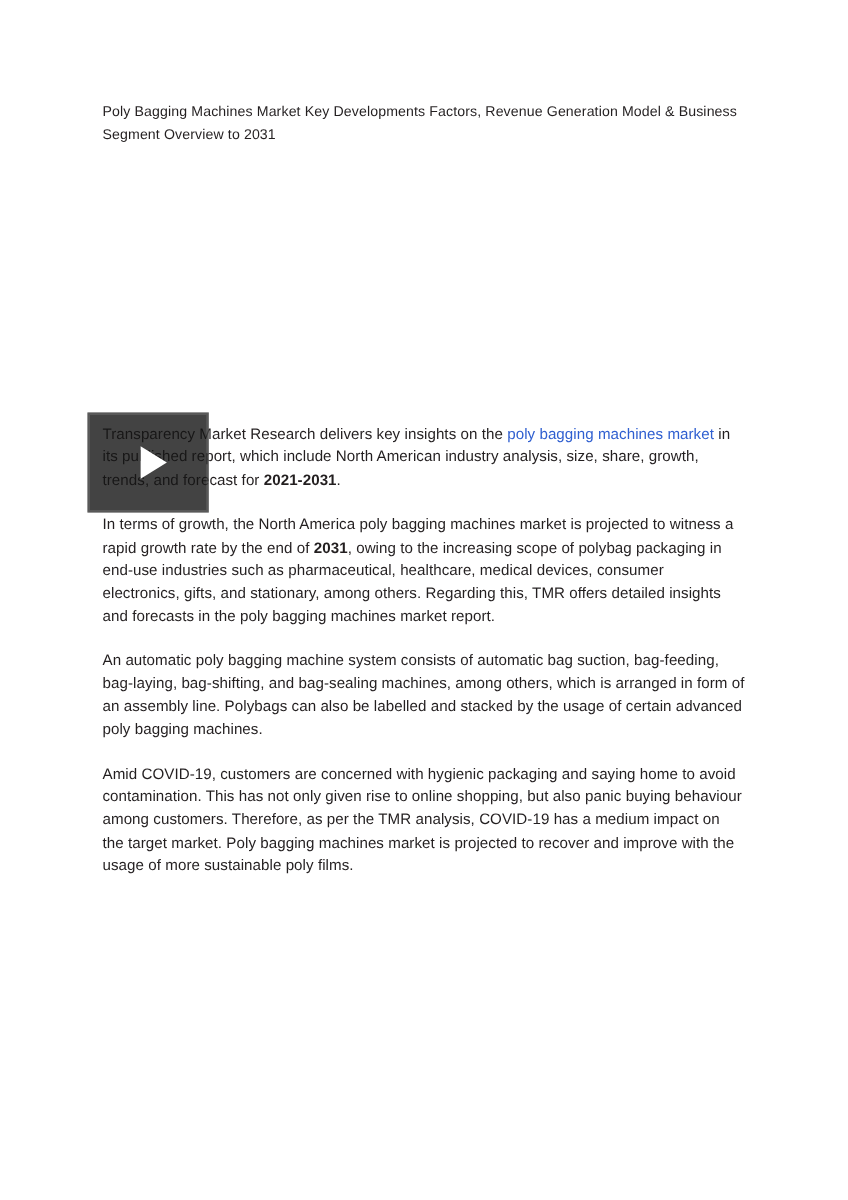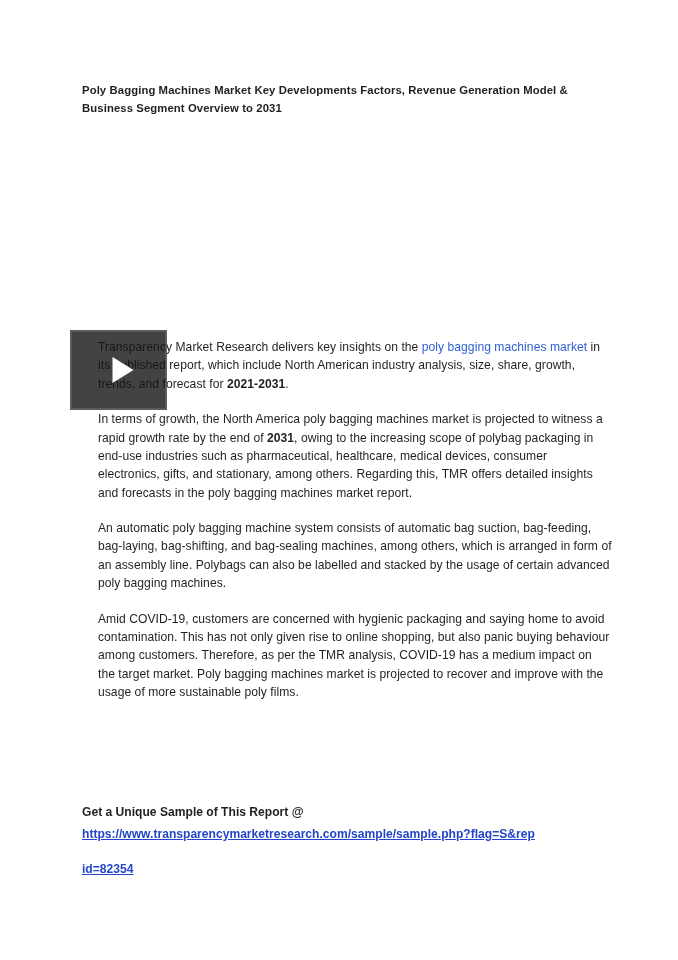--- a/index.html
+++ b/index.html
@@ -23,36 +23,35 @@
     background: #ffffff;
   }
   .content {
     position: absolute;
     left: 82px;
     top: 82px;
     width: 514px;
   }
   .doc-title {
     font-size: 11.3px;
-    font-weight: bold;
+    font-weight: normal;
     line-height: 1.55;
     letter-spacing: 0.1px;
     color: #231f20;
     margin: 0 0 0 0;
     width: 512px;
   }
   .body-block {
     position: absolute;
     left: 82px;
     width: 514px;
     font-size: 12.1px;
     line-height: 1.52;
     color: #231f20;
     letter-spacing: 0.05px;
-    margin-left: 16px;
   }
   .body-block p {
     margin: 0 0 17px 0;
   }
   .para-1 { top: 338px; }
   .link-blue {
     color: #2f5fd0;
   }
   .bold { font-weight: bold; }
   .cta {
@@ -115,23 +114,18 @@
     <p><span>Transparency Market Research delivers key insights on the </span><span class="link-blue">poly bagging machines market</span><span> in its published report, which include North American industry analysis, size, share, growth, trends, and forecast for </span><span class="bold">2021-2031</span><span>.</span></p>
 
     <p><span>In terms of growth, the North America poly bagging machines market is projected to witness a rapid growth rate by the end of </span><span class="bold">2031</span><span>, owing to the increasing scope of polybag packaging in end-use industries such as pharmaceutical, healthcare, medical devices, consumer electronics, gifts, and stationary, among others. Regarding this, TMR offers detailed insights and forecasts in the poly bagging machines market report.</span></p>
 
 
     <p>An automatic poly bagging machine system consists of automatic bag suction, bag-feeding, bag-laying, bag-shifting, and bag-sealing machines, among others, which is arranged in form of an assembly line. Polybags can also be labelled and stacked by the usage of certain advanced poly bagging machines.</p>
 
     <p>Amid COVID-19, customers are concerned with hygienic packaging and saying home to avoid contamination. This has not only given rise to online shopping, but also panic buying behaviour among customers. Therefore, as per the TMR analysis, COVID-19 has a medium impact on the target market. Poly bagging machines  market is projected to recover and improve with the usage of more sustainable poly films.</p>
   </div>
 
-  <div class="cta">
-    <span>Get a Unique Sample of This Report @</span>
-    <span class="url">https://www.transparencymarketresearch.com/sample/sample.php?flag=S&amp;rep</span>
-    <span class="url-2"> id=82354</span>
-  </div>
 
   <div class="video-box">
     <div class="play-btn"></div>
   </div>
 
 </div>
 
 </body></html>

